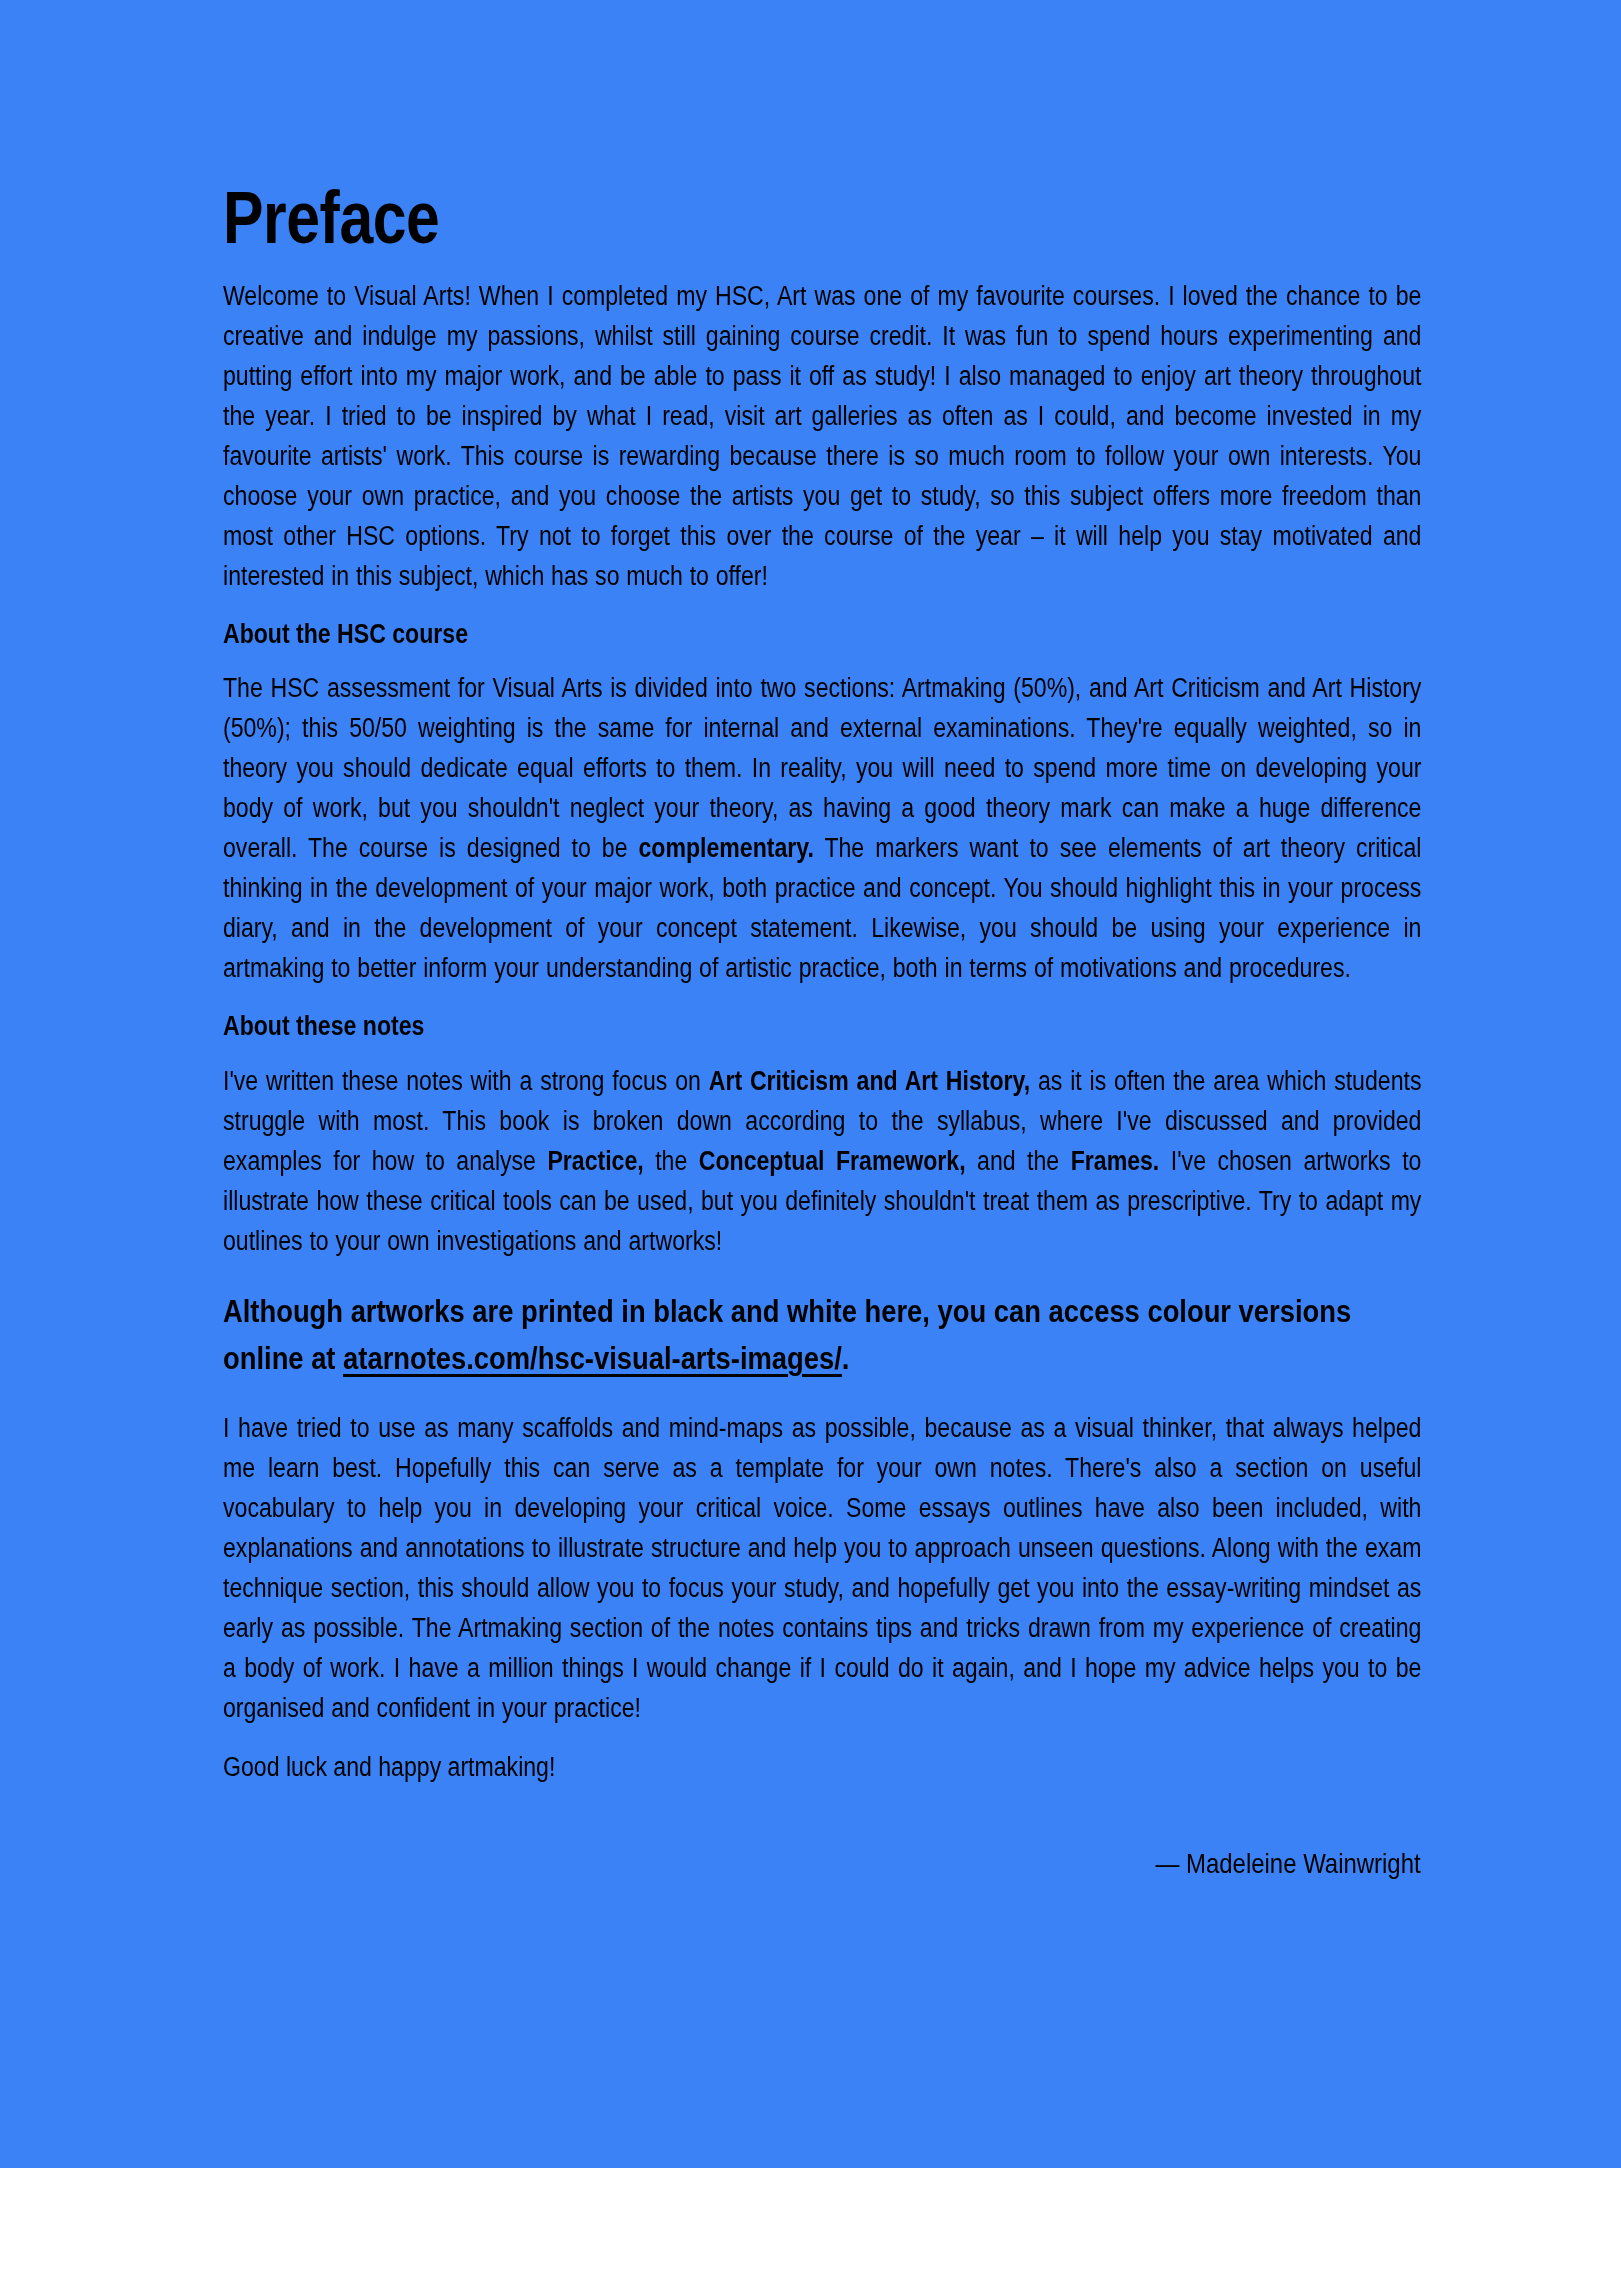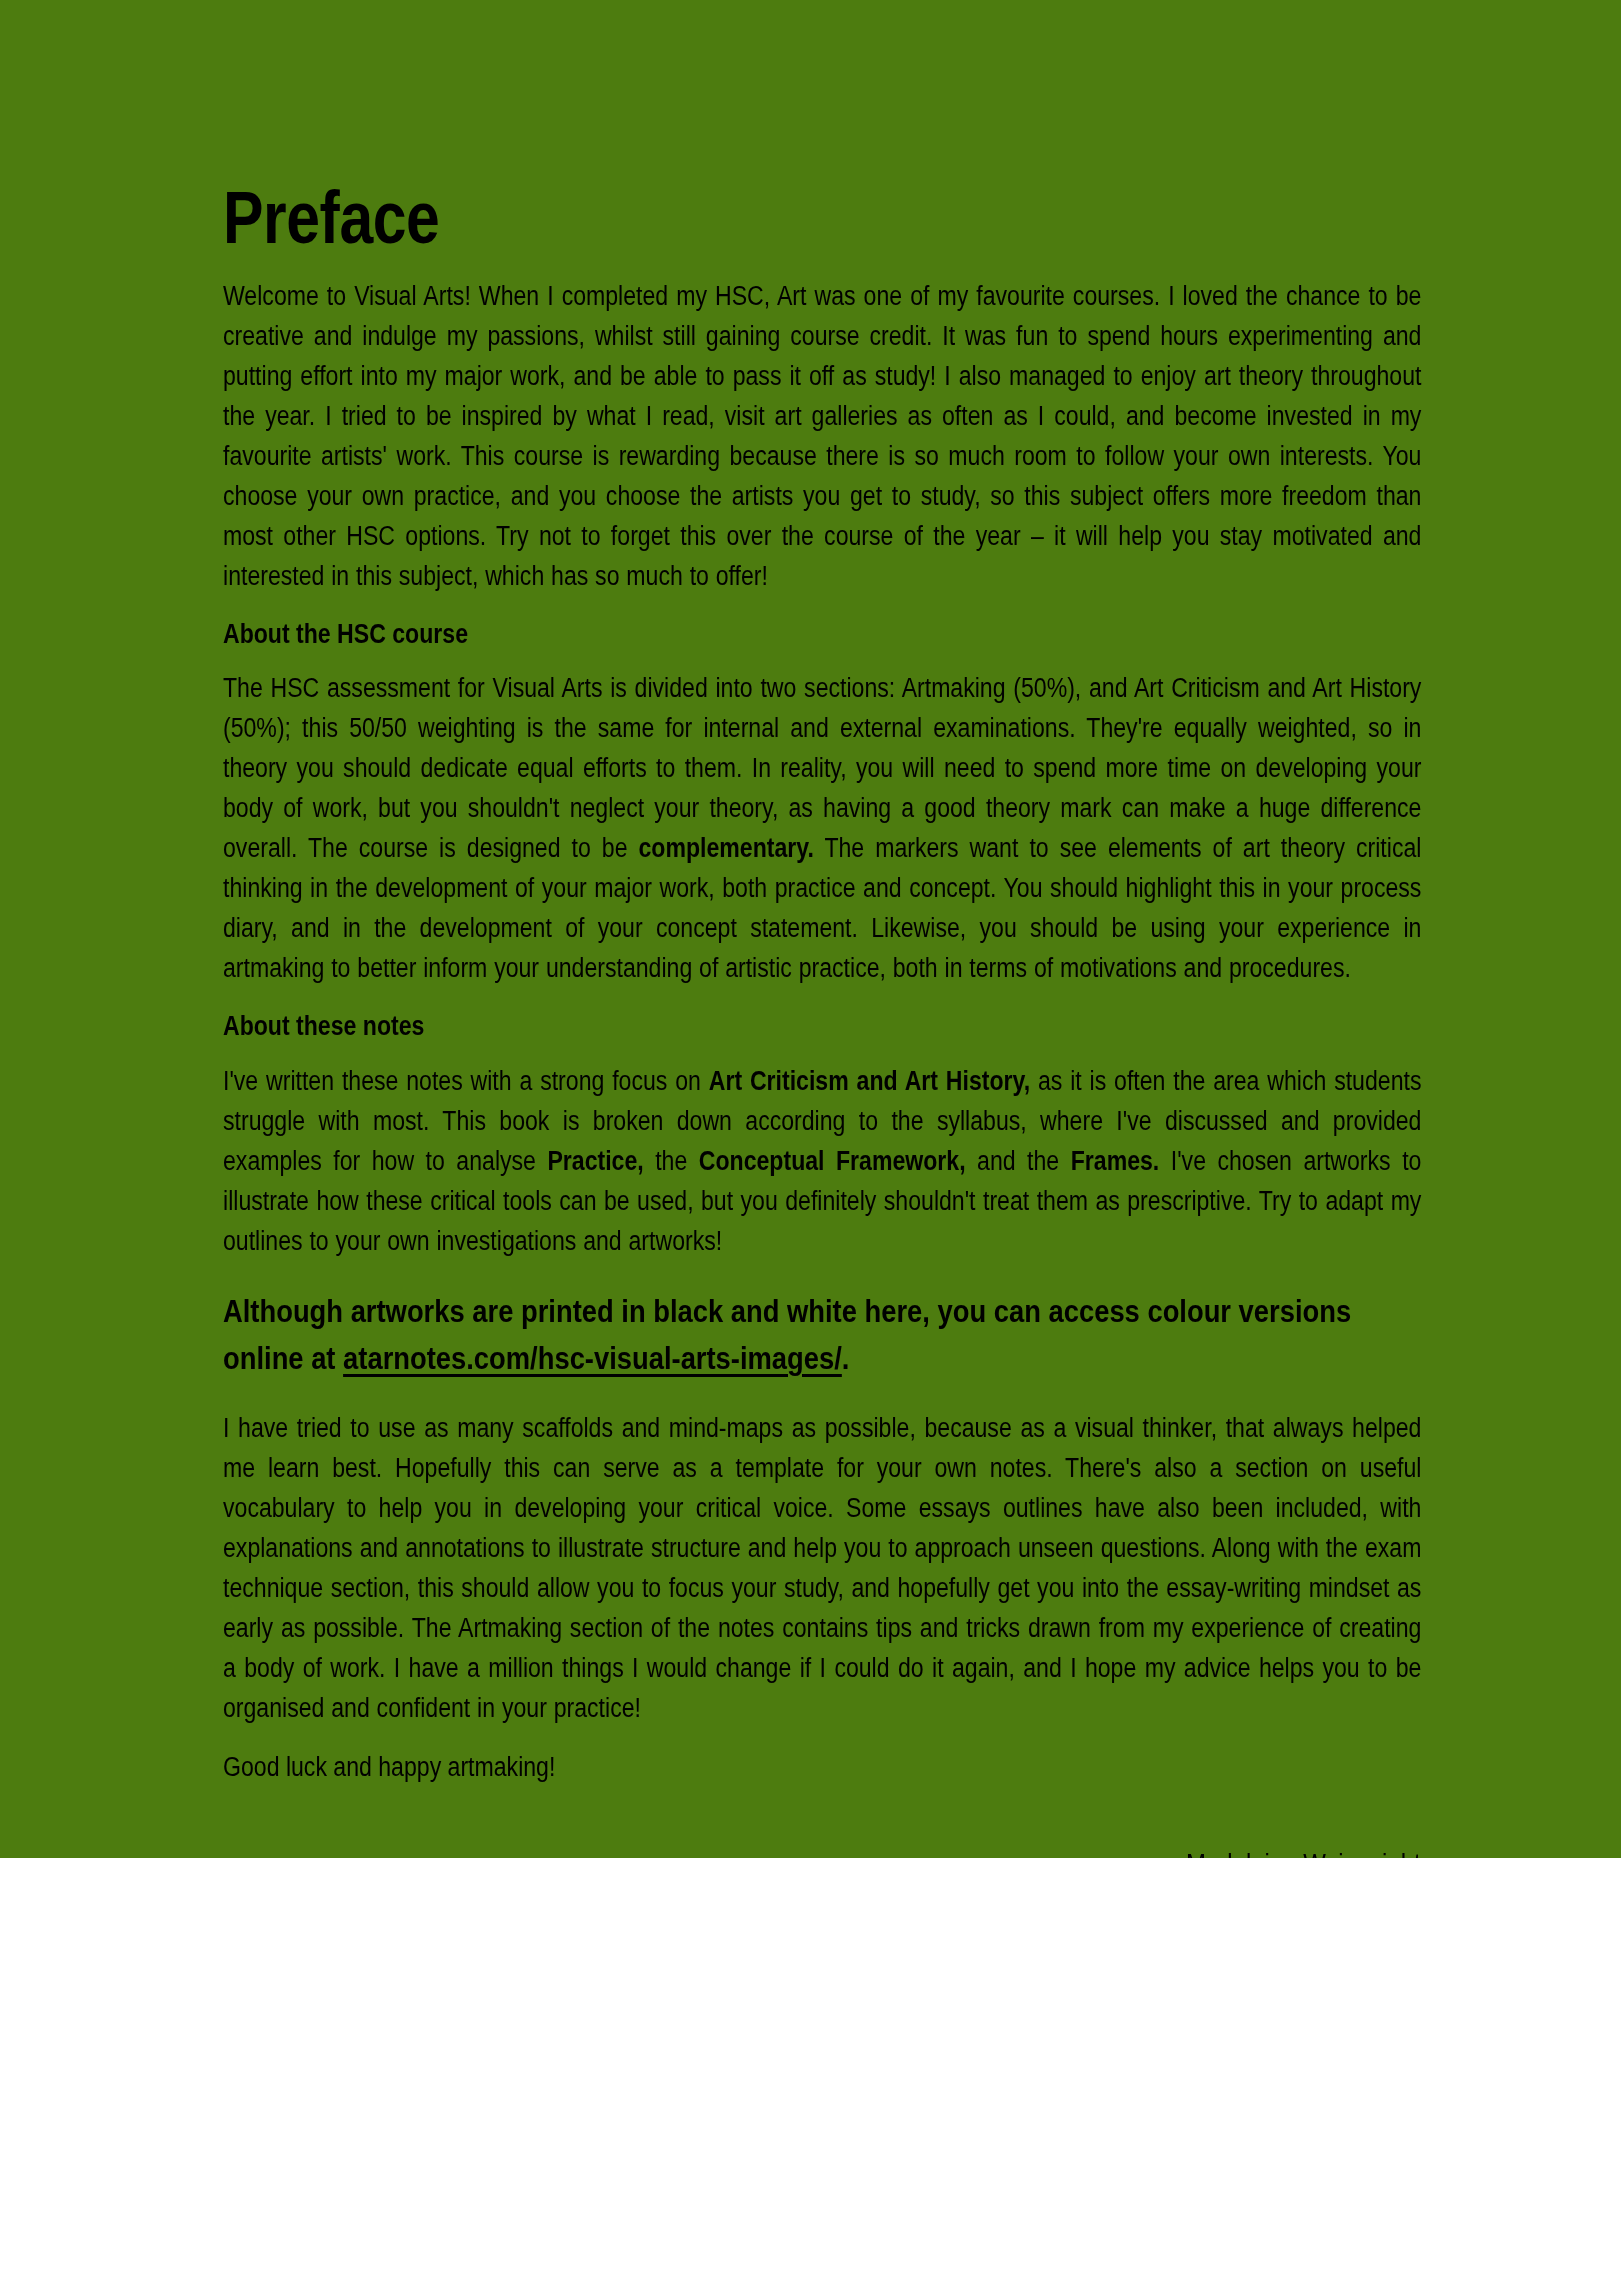--- a/index.html
+++ b/index.html
@@ -7,22 +7,22 @@
     padding: 0;
     background: #ffffff;
   }
   body {
     font-family: "Liberation Sans Narrow", "Liberation Sans", sans-serif;
     color: #000000;
   }
   .page {
     position: relative;
     width: 1621px;
-    height: 1858px;
-    background: #4d7c0f;
+    height: 2168px;
+    background: #3b82f6;
     box-sizing: border-box;
     overflow: hidden;
   }
   .content {
     position: absolute;
     left: 223px;
     top: 182px;
     width: 1198px;
   }
   .page-title {

